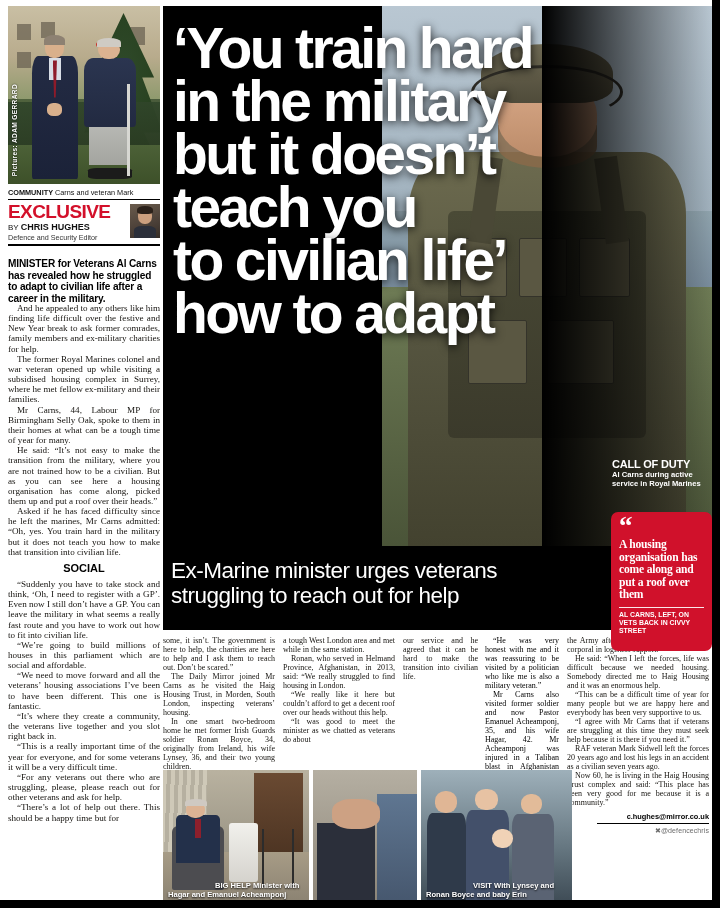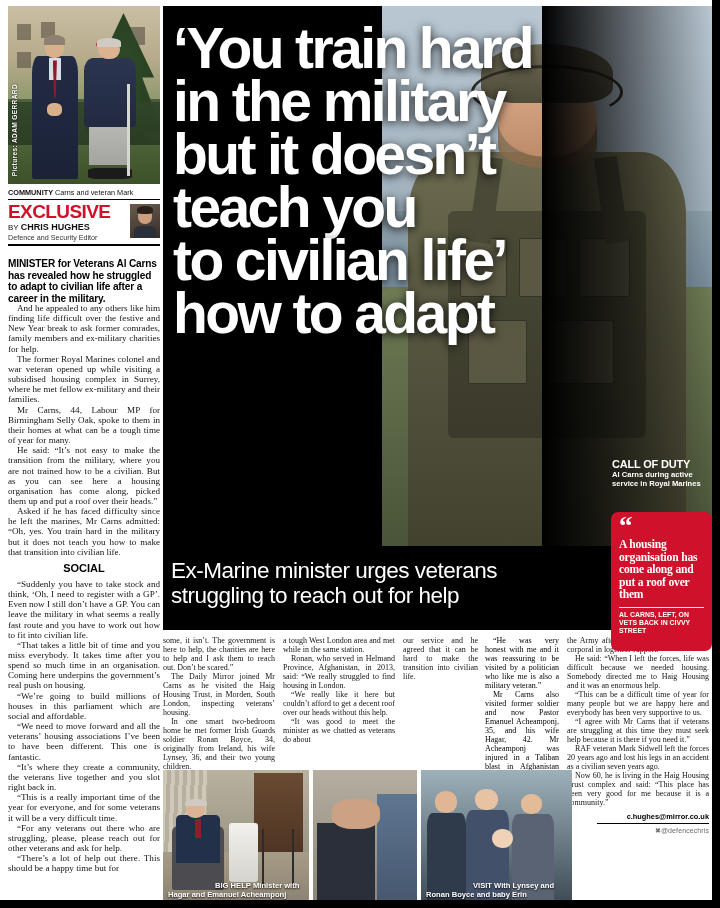--- a/index.html
+++ b/index.html
@@ -355,21 +355,20 @@
   <div class="standfirst">MINISTER for Veterans Al Carns has revealed how he struggled to adapt to civilian life after a career in the military.</div>
 
   <div class="col1">
     <p>And he appealed to any others like him finding life difficult over the festive and New Year break to ask former comrades, family members and ex-military charities for help.</p>
     <p>The former Royal Marines colonel and war veteran opened up while visiting a subsidised housing complex in Surrey, where he met fellow ex-military and their families.</p>
     <p>Mr Carns, 44, Labour MP for Birmingham Selly Oak, spoke to them in their homes at what can be a tough time of year for many.</p>
     <p>He said: “It’s not easy to make the transition from the military, where you are not trained how to be a civilian. But as you can see here a housing organisation has come along, picked them up and put a roof over their heads.”</p>
     <p>Asked if he has faced difficulty since he left the marines, Mr Carns admitted: “Oh, yes. You train hard in the military but it does not teach you how to make that transition into civilian life.</p>
     <p class="subhead">SOCIAL</p>
     <p>“Suddenly you have to take stock and think, ‘Oh, I need to register with a GP’. Even now I still don’t have a GP. You can leave the military in what seems a really fast route and you have to work out how to fit into civilian life.</p>
-    <p>“That takes a little bit of time and you miss everybody. It takes time after you spend so much time in an organisation. Coming here underpins the government’s real push on housing.</p>
     <p>“We’re going to build millions of houses in this parliament which are social and affordable.</p>
     <p>“We need to move forward and all the veterans’ housing associations I’ve been to have been different. This one is fantastic.</p>
     <p>“It’s where they create a community, the veterans live together and you slot right back in.</p>
     <p>“This is a really important time of the year for everyone, and for some veterans it will be a very difficult time.</p>
     <p>“For any veterans out there who are struggling, please, please reach out for other veterans and ask for help.</p>
     <p>“There’s a lot of help out there. This should be a happy time but for</p>
   </div>
 
   <div class="hero">
     <div class="hero-photo">

